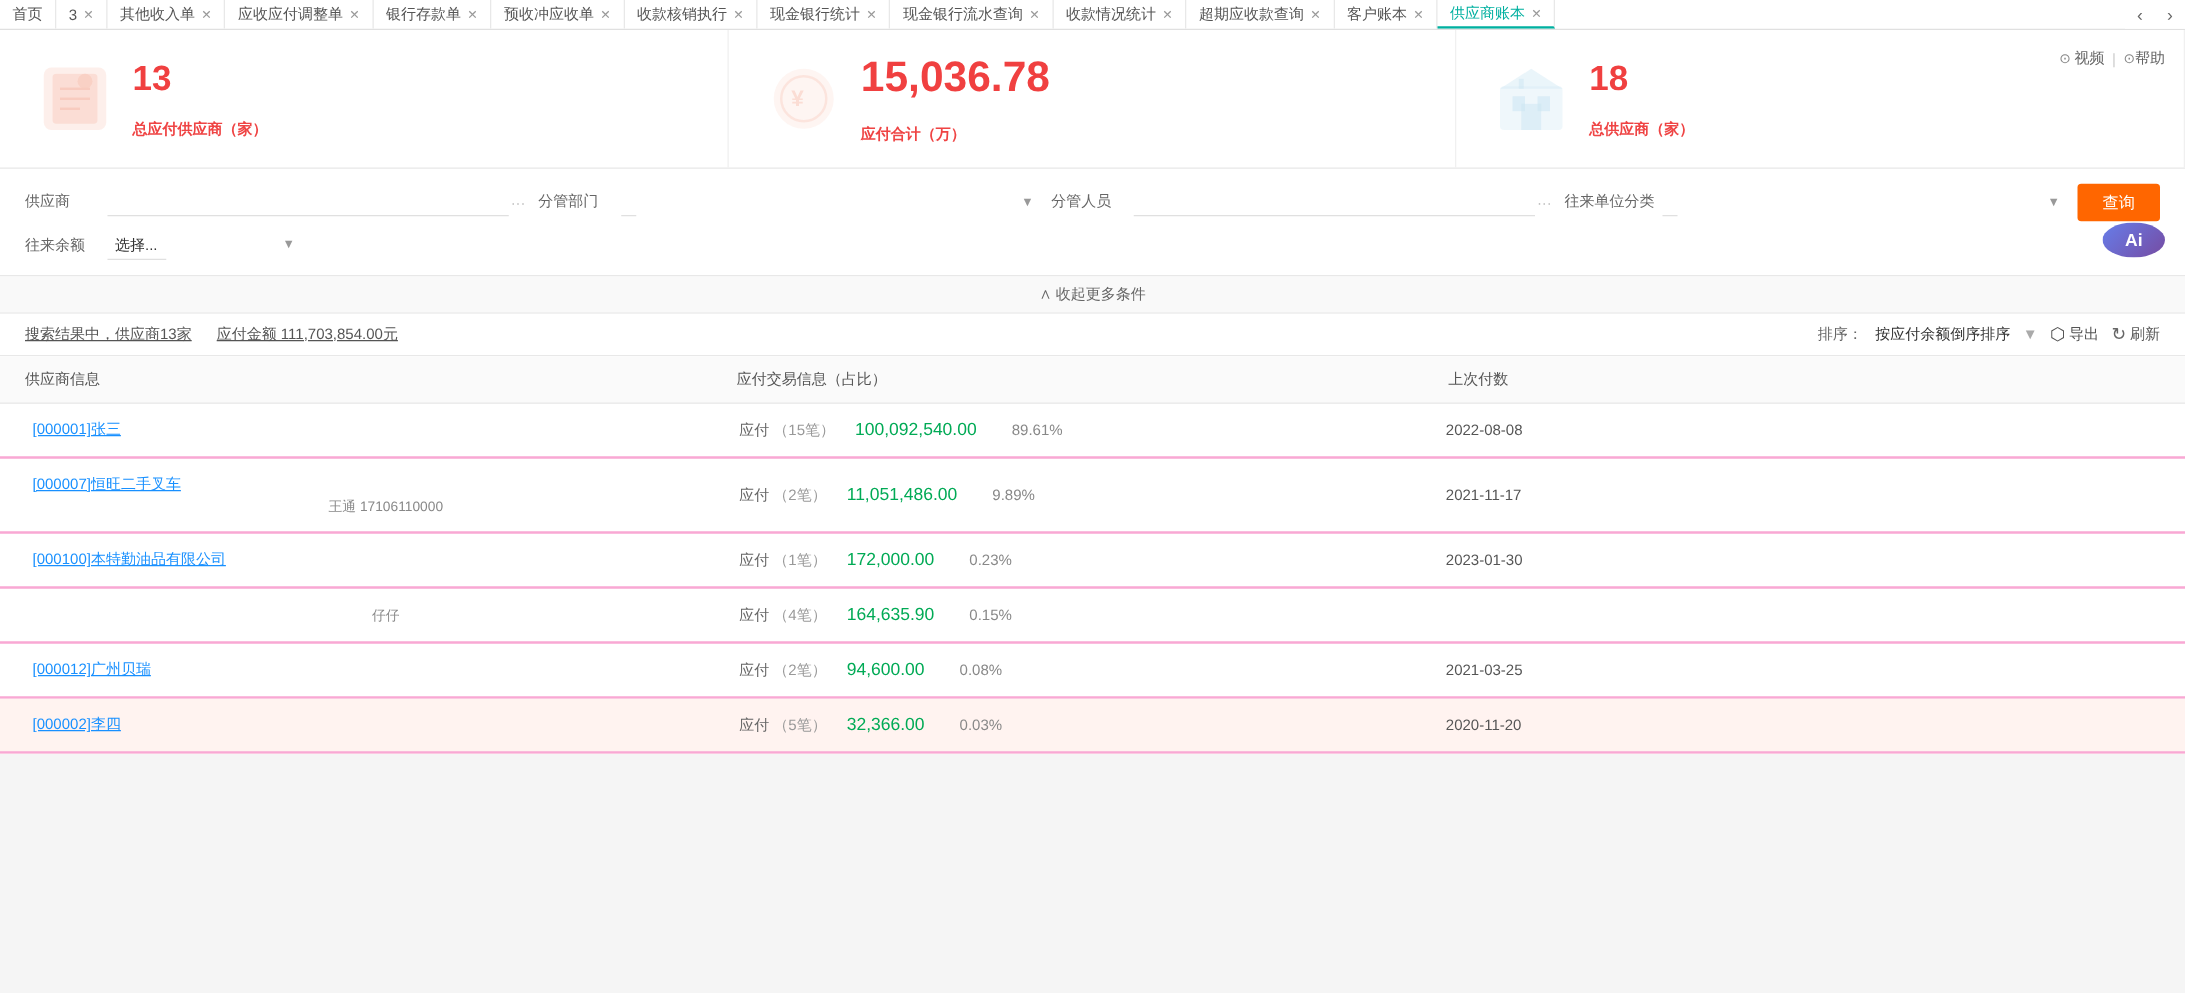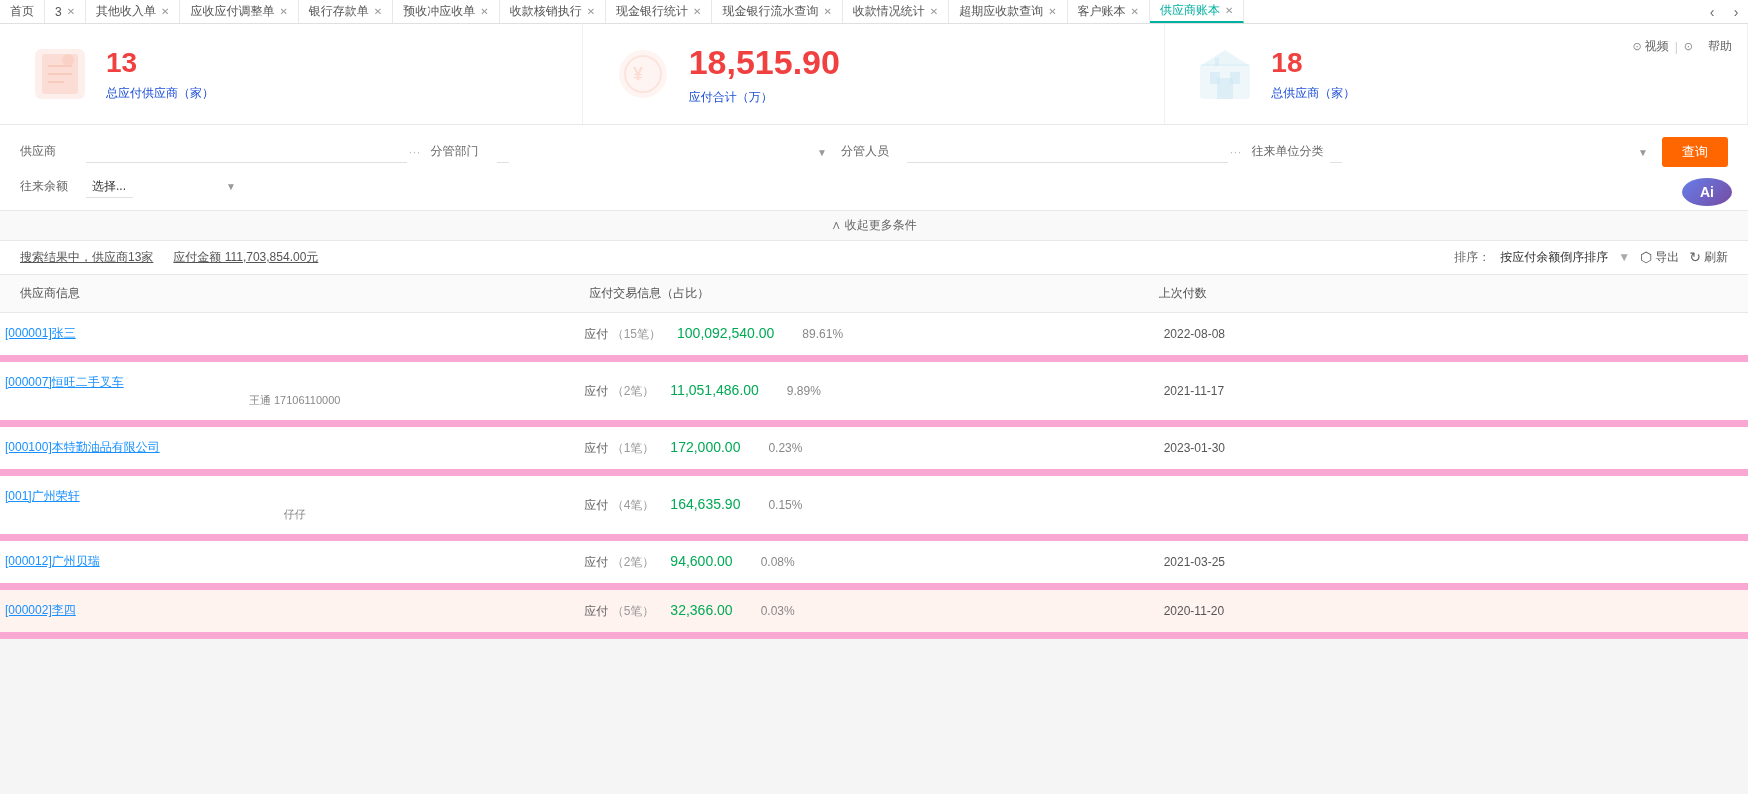--- a/index.html
+++ b/index.html
@@ -28,21 +28,21 @@
     .summary-card {
       display: flex; align-items: center; padding: 18px 30px; flex: 1;
       border-right: 1px solid #f0f0f0;
     }
     .summary-card:last-child { border-right: none; }
     .summary-icon { width: 60px; height: 60px; margin-right: 16px; opacity: 0.4; flex-shrink: 0; }
     .summary-icon svg { width: 100%; height: 100%; }
     .summary-info { display: flex; flex-direction: column; }
     .summary-number { font-size: 28px; font-weight: bold; color: #f04040; line-height: 1.2; }
     .summary-number.large { font-size: 34px; }
-    .summary-label { font-size: 12px; color: #1d4ed8; margin-top: 6px; }
+    .summary-label { font-size: 12px; color: #ef4444; margin-top: 16px; font-weight: bold; }
     .top-right-links {
       position: absolute; right: 16px; top: 14px;
       display: flex; align-items: center; font-size: 12px; color: #666;
     }
     .top-right-links span { cursor: pointer; }
     .top-right-links .divider { margin: 0 6px; color: #ccc; }
 
     
     .filter-section {
       background: #fff; padding: 12px 20px; border-bottom: 1px solid #e8e8e8;
@@ -95,21 +95,21 @@
 
     
     .table-container { background: #fff; margin: 0; }
     .table-header {
       display: grid; grid-template-columns: 1fr 1fr 1fr;
       padding: 10px 20px; background: #fafafa; border-bottom: 1px solid #e8e8e8;
       font-size: 12px; color: #555; font-weight: 500;
     }
     .table-row {
       display: grid; grid-template-columns: 1fr 1fr 1fr;
-      padding: 12px 5px; border-bottom: 7px solid #f9a8d4;
+      padding: 12px 26px; border-bottom: 2px solid #f9a8d4;
       align-items: center;
     }
     .table-row.highlighted { background: #fff3f0; }
     .supplier-link { color: #1890ff; text-decoration: underline; cursor: pointer; font-size: 12px; }
     .supplier-sub { font-size: 11px; color: #888; margin-top: 2px; text-align: center; }
     .amount-label { font-size: 12px; color: #666; }
     .amount-value { font-size: 14px; color: #00aa55; font-weight: 500; cursor: pointer; }
     .amount-percent { font-size: 12px; color: #888; margin-left: 20px; }
     .transaction-col { display: flex; align-items: baseline; gap: 8px; flex-wrap: wrap; }
     .date-value { font-size: 12px; color: #555; }
@@ -205,21 +205,21 @@
 
   <div class="summary-card">
     <div class="summary-icon">
       <svg viewBox="0 0 60 60" fill="none" xmlns="http://www.w3.org/2000/svg">
         <circle cx="30" cy="30" r="24" fill="#f08060" opacity="0.2"></circle>
         <text x="20" y="36" font-size="18" fill="#f08060" opacity="0.6" font-weight="bold">¥</text>
         <circle cx="30" cy="30" r="18" stroke="#f08060" stroke-width="2" fill="none" opacity="0.4"></circle>
       </svg>
     </div>
     <div class="summary-info">
-      <span class="summary-number large">18,515.90</span>
+      <span class="summary-number large">15,036.78</span>
       <span class="summary-label">应付合计（万）</span>
     </div>
   </div>
 
   <div class="summary-card">
     <div class="summary-icon">
       <svg viewBox="0 0 60 60" fill="none" xmlns="http://www.w3.org/2000/svg">
         <rect x="5" y="20" width="50" height="35" rx="3" fill="#80c0e0" opacity="0.3"></rect>
         <rect x="15" y="28" width="10" height="12" fill="#80c0e0" opacity="0.6"></rect>
         <rect x="35" y="28" width="10" height="12" fill="#80c0e0" opacity="0.6"></rect>
@@ -232,21 +232,21 @@
       <span class="summary-number">18</span>
       <span class="summary-label">总供应商（家）</span>
     </div>
   </div>
 
   <div class="top-right-links">
     <span style="color:#888; font-size:11px;">⊙</span>
     <span style="margin-left:3px; cursor:pointer; color:#666;">视频</span>
     <span class="divider">|</span>
     <span style="color:#888; font-size:11px;">⊙</span>
-    <span style="margin-left:15px; cursor:pointer; color:#666;">帮助</span>
+    <span style="margin-left:0; cursor:pointer; color:#666;">帮助</span>
   </div>
 </div>
 
 <div class="filter-section">
   <div class="filter-row">
     <div class="filter-item" style="flex:2;">
       <label class="filter-label">供应商</label>
       <input type="text" class="filter-input" style="flex: 1 1 0%;">
       <span class="filter-dots">···</span>
     </div>
@@ -369,21 +369,20 @@
       <span class="amount-value">172,000.00</span>
       <span class="amount-percent">0.23%</span>
     </div>
     <div>
       <span class="date-value">2023-01-30</span>
     </div>
   </div>
 
   <div class="table-row">
     <div>
-      <div class="supplier-link">[001]广州荣轩</div>
       <div class="supplier-sub">仔仔</div>
     </div>
     <div class="transaction-col">
       <span class="amount-label">
         <span>应付</span>
         <span style="color:#999;">（4笔）</span>
       </span>
       <br>
       <span class="amount-value">164,635.90</span>
       <span class="amount-percent">0.15%</span>

